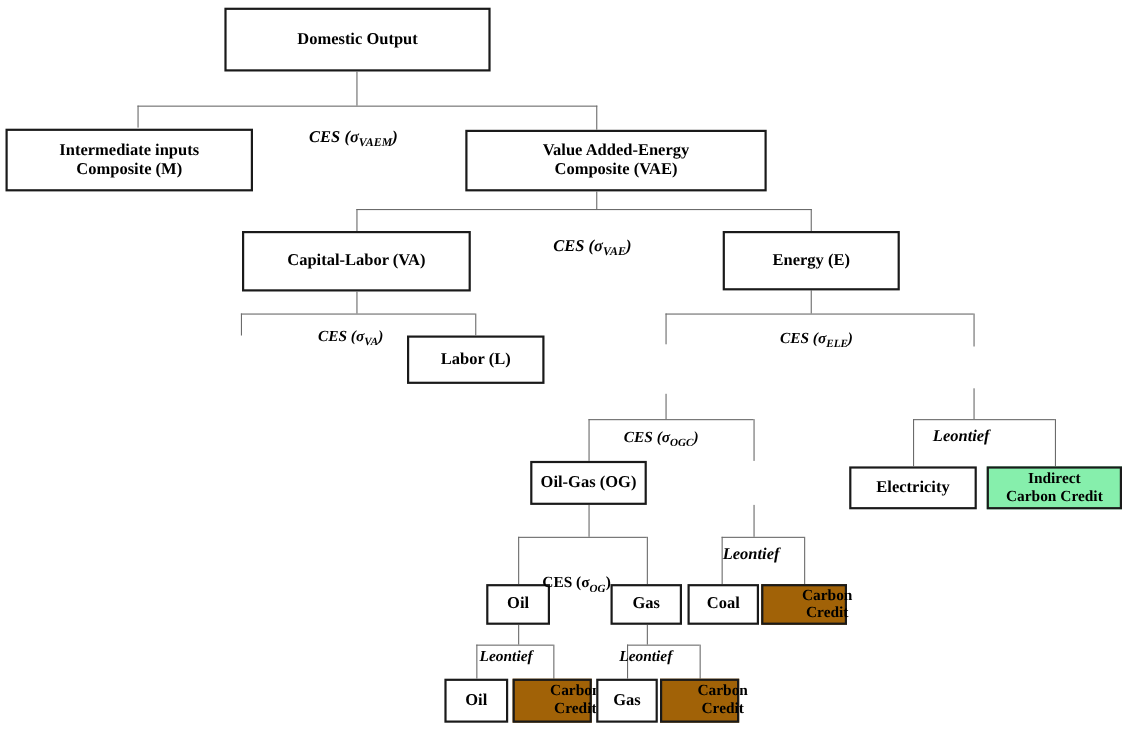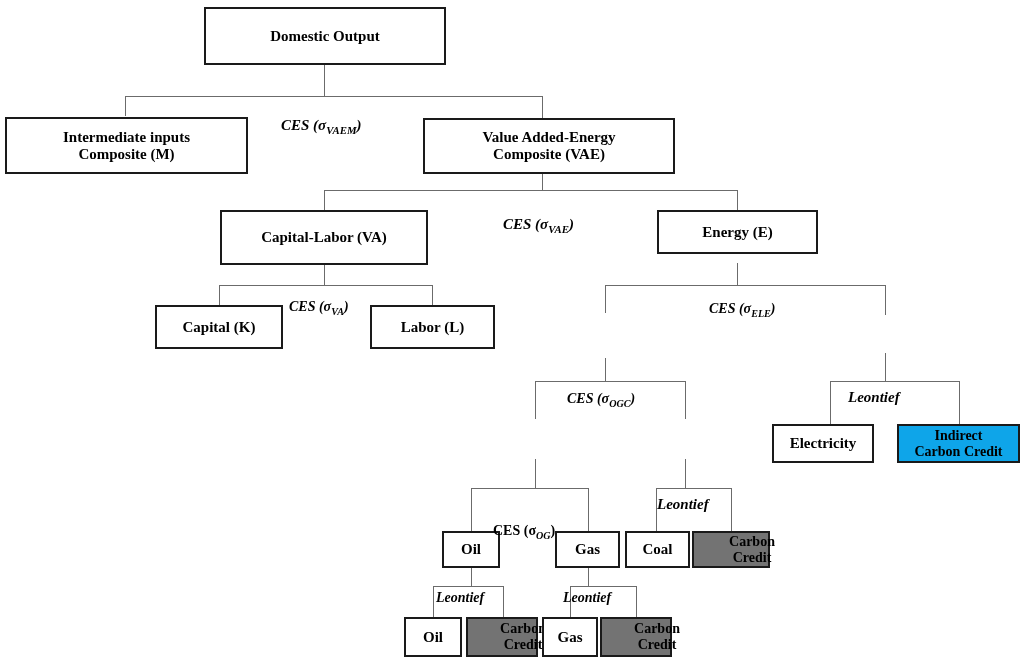--- a/index.html
+++ b/index.html
@@ -22,22 +22,22 @@
     background: #ffffff;
     display: flex;
     align-items: center;
     justify-content: center;
     text-align: center;
     font-weight: bold;
     color: #000000;
     line-height: 1.12;
     white-space: pre-line;
   }
-  .node.yellow { background: #737373; padding-left: 42px; }
-  .node.blue   { background: #0ea5e9; }
+  .node.yellow { background: #a16207; padding-left: 42px; }
+  .node.blue   { background: #86efac; }
 
   .edge {
     position: absolute;
     background: #6b6b6b;
   }
   .edge.v { width: 1px; }
   .edge.h { height: 1px; }
 
   .sigma-label {
     position: absolute;
@@ -111,39 +111,39 @@
   <div class="edge v" style="left:433px; top:586px; height:31px;"></div>
   <div class="edge v" style="left:503px; top:586px; height:31px;"></div>
 
   <div class="edge v" style="left:588px; top:568px; height:18px;"></div>
   <div class="edge h" style="left:570px; top:586px; width:66px;"></div>
   <div class="edge v" style="left:570px; top:586px; height:31px;"></div>
   <div class="edge v" style="left:636px; top:586px; height:31px;"></div>
 
   <div class="node" style="left:204px; top:7px; width:242px; height:58px; font-size:15px;">Domestic Output</div>
 
-  <div class="node" style="left:5px; top:117px; width:243px; height:57px; font-size:15px;">Intermediate inputs
+  <div class="node" style="left:5px; top:117px; width:225px; height:57px; font-size:15px;">Intermediate inputs
 Composite (M)</div>
 
-  <div class="node" style="left:423px; top:118px; width:252px; height:56px; font-size:15px;">Value Added-Energy
+  <div class="node" style="left:423px; top:118px; width:274px; height:56px; font-size:15px;">Value Added-Energy
 Composite (VAE)</div>
 
   <div class="node" style="left:220px; top:210px; width:208px; height:55px; font-size:15px;">Capital-Labor (VA)</div>
 
-  <div class="node" style="left:657px; top:210px; width:161px; height:44px; font-size:15px;">Energy (E)</div>
+  <div class="node" style="left:657px; top:210px; width:161px; height:54px; font-size:15px;">Energy (E)</div>
 
-  <div class="node" style="left:155px; top:305px; width:128px; height:44px; font-size:15px;">Capital (K)</div>
 
   <div class="node" style="left:370px; top:305px; width:125px; height:44px; font-size:15px;">Labor (L)</div>
 
 
 
+  <div class="node" style="left:482px; top:419px; width:106px; height:40px; font-size:15px;">Oil-Gas (OG)</div>
 
 
-  <div class="node" style="left:772px; top:424px; width:102px; height:39px; font-size:15px;">Electricity</div>
+  <div class="node" style="left:772px; top:424px; width:116px; height:39px; font-size:15px;">Electricity</div>
 
   <div class="node blue" style="left:897px; top:424px; width:123px; height:39px; font-size:14px;">Indirect
 Carbon Credit</div>
 
   <div class="node" style="left:442px; top:531px; width:58px; height:37px; font-size:15px;">Oil</div>
 
   <div class="node" style="left:555px; top:531px; width:65px; height:37px; font-size:15px;">Gas</div>
 
   <div class="node" style="left:625px; top:531px; width:65px; height:37px; font-size:15px;">Coal</div>
 

